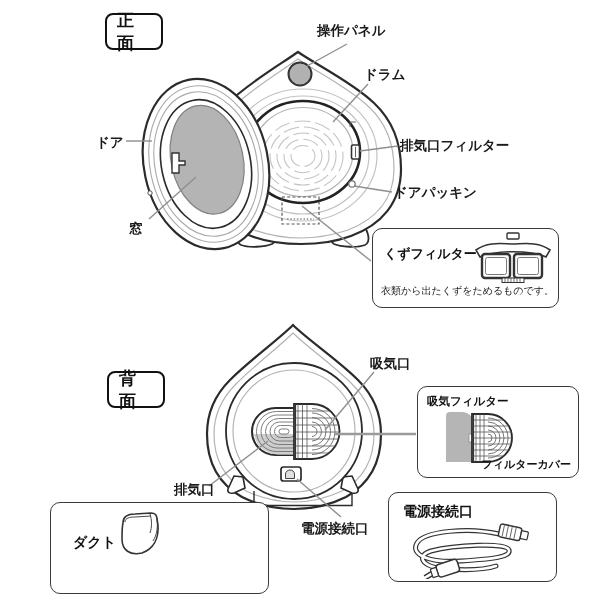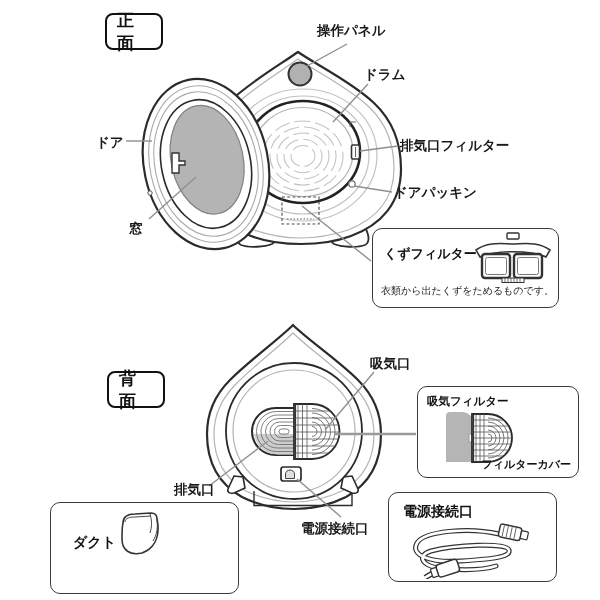--- a/index.html
+++ b/index.html
@@ -200,21 +200,21 @@
         <line x1="30" y1="34" x2="72" y2="34"></line>
         <line x1="30" y1="40" x2="72" y2="40"></line>
         <line x1="30" y1="46" x2="72" y2="46"></line>
         <line x1="30" y1="52" x2="72" y2="52"></line>
       </g>
       <line x1="31.5" y1="10" x2="31.5" y2="58" stroke="#333" stroke-width="1.2"></line>
     </svg>
     <div class="title" style="right:7px; bottom:5px; font-size:11px;">フィルターカバー</div>
   </div>
 
-  <div class="ibox" style="left:50px; top:502px; width:189px; height:92px;">
+  <div class="ibox" style="left:50px; top:502px; width:219px; height:92px;">
     <div class="title" style="left:22px; top:31px; font-size:14px;">ダクト</div>
     <svg style="left:66px; top:8px;" width="44" height="46" viewBox="0 0 44 46">
       <path d="M6,12 C6,5 12,3 18,3 L34,2 C38,2 40,4 40,8 L41,14 C42,28 36,38 25,42 C13,45 5,39 5,28 C5,22 5,16 6,12 Z" fill="#fff" stroke="#333" stroke-width="1.6"></path>
       <path d="M8,11 C8,7 13,6 18,6 L34,5" fill="none" stroke="#333" stroke-width="0.9"></path>
       <path d="M33,3 C35,9 35,16 33,22" fill="none" stroke="#333" stroke-width="0.9"></path>
       <path d="M40,8 C41,16 40,24 36,30" fill="none" stroke="#333" stroke-width="0.9"></path>
     </svg>
   </div>
 
   <div class="ibox" style="left:388px; top:492px; width:169px; height:90px;">

